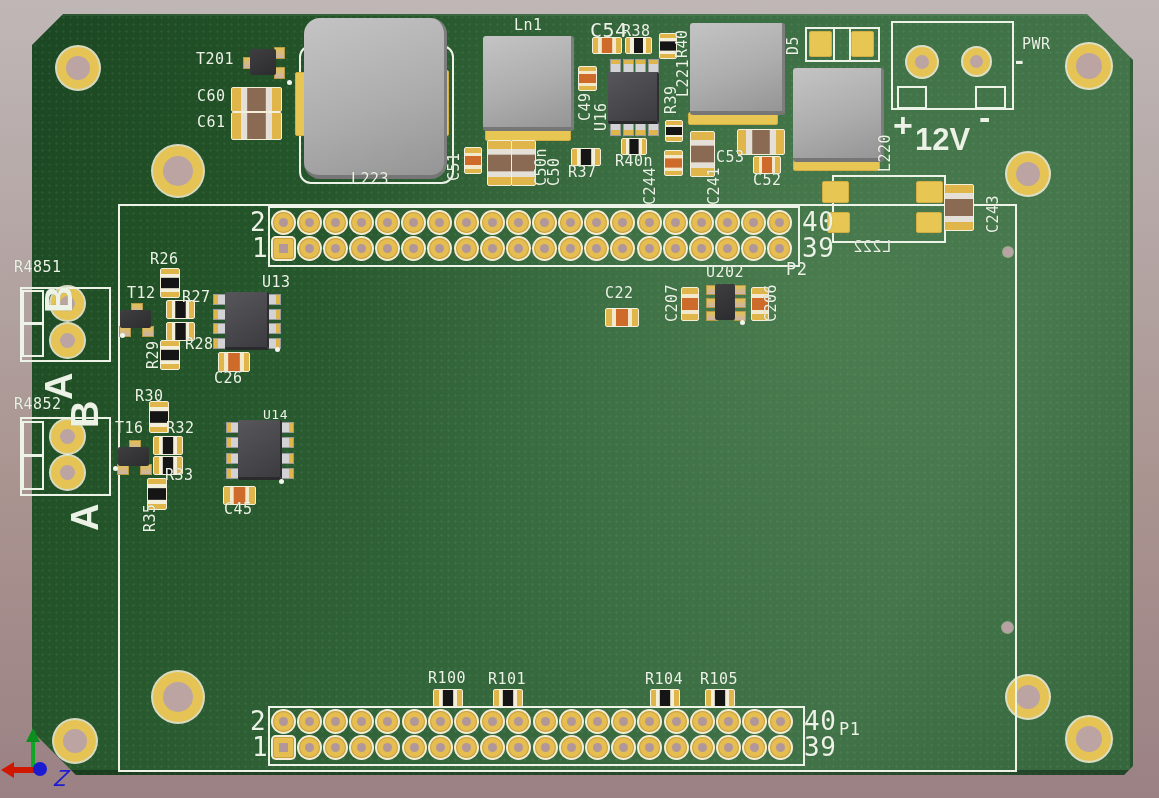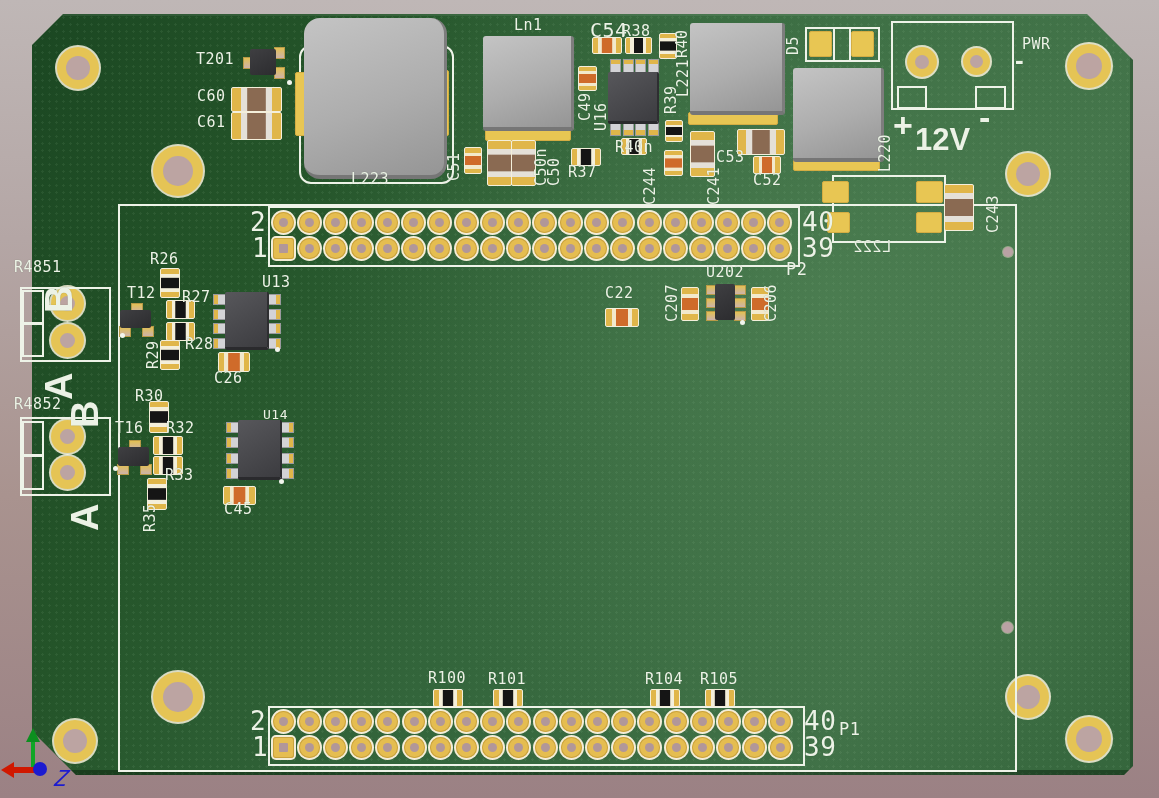--- a/index.html
+++ b/index.html
@@ -432,21 +432,21 @@
       <div class="lbl" style="left: 590px; top: 20px; font-size: 20px;">C54</div>
       <div class="lbl" style="left: 622px; top: 24px; font-size: 15px;">R38</div>
       <div class="lbl" style="left: 675px; top: 58px; font-size: 15px; transform-origin: 0px 0px; transform: rotate(-90deg);">R40</div>
       <div class="lbl" style="left: 578px; top: 121px; font-size: 15px; transform-origin: 0px 0px; transform: rotate(-90deg);">C49</div>
       <div class="lbl" style="left: 594px; top: 131px; font-size: 15px; transform-origin: 0px 0px; transform: rotate(-90deg);">U16</div>
       <div class="lbl" style="left: 676px; top: 97px; font-size: 15px; transform-origin: 0px 0px; transform: rotate(-90deg);">L221</div>
       <div class="lbl" style="left: 664px; top: 114px; font-size: 15px; transform-origin: 0px 0px; transform: rotate(-90deg);">R39</div>
       <div class="lbl" style="left: 534px; top: 186px; font-size: 15px; transform-origin: 0px 0px; transform: rotate(-90deg);">C50n</div>
       <div class="lbl" style="left: 547px; top: 186px; font-size: 15px; transform-origin: 0px 0px; transform: rotate(-90deg);">C50</div>
       <div class="lbl" style="left: 568px; top: 165px; font-size: 15px;">R37</div>
-      <div class="lbl" style="left: 615px; top: 140px; font-size: 15px;">R40n</div>
+      <div class="lbl" style="left: 615px; top: 154px; font-size: 15px;">R40n</div>
       <div class="lbl" style="left: 643px; top: 205px; font-size: 15px; transform-origin: 0px 0px; transform: rotate(-90deg);">C244</div>
       <div class="lbl" style="left: 707px; top: 205px; font-size: 15px; transform-origin: 0px 0px; transform: rotate(-90deg);">C241</div>
       <div class="lbl" style="left: 716px; top: 150px; font-size: 15px;">C53</div>
       <div class="lbl" style="left: 753px; top: 173px; font-size: 15px;">C52</div>
       <div class="lbl" style="left: 786px; top: 55px; font-size: 15px; transform-origin: 0px 0px; transform: rotate(-90deg);">D5</div>
       <div class="lbl" style="left: 878px; top: 172px; font-size: 15px; transform-origin: 0px 0px; transform: rotate(-90deg);">L220</div>
       <div class="lbl" style="left: 853px; top: 240px; font-size: 15px; transform: scaleX(-1); transform-origin: center center;">L222</div>
       <div class="lbl" style="left: 986px; top: 233px; font-size: 15px; transform-origin: 0px 0px; transform: rotate(-90deg);">C243</div>
       <div class="lbl" style="left: 1022px; top: 37px; font-size: 15px;">PWR</div>
       <div class="lbl" style="left: 1015px; top: 47px; font-size: 26px; font-family: &quot;Liberation Sans&quot;, sans-serif; letter-spacing: 0px; font-weight: bold;">-</div>

